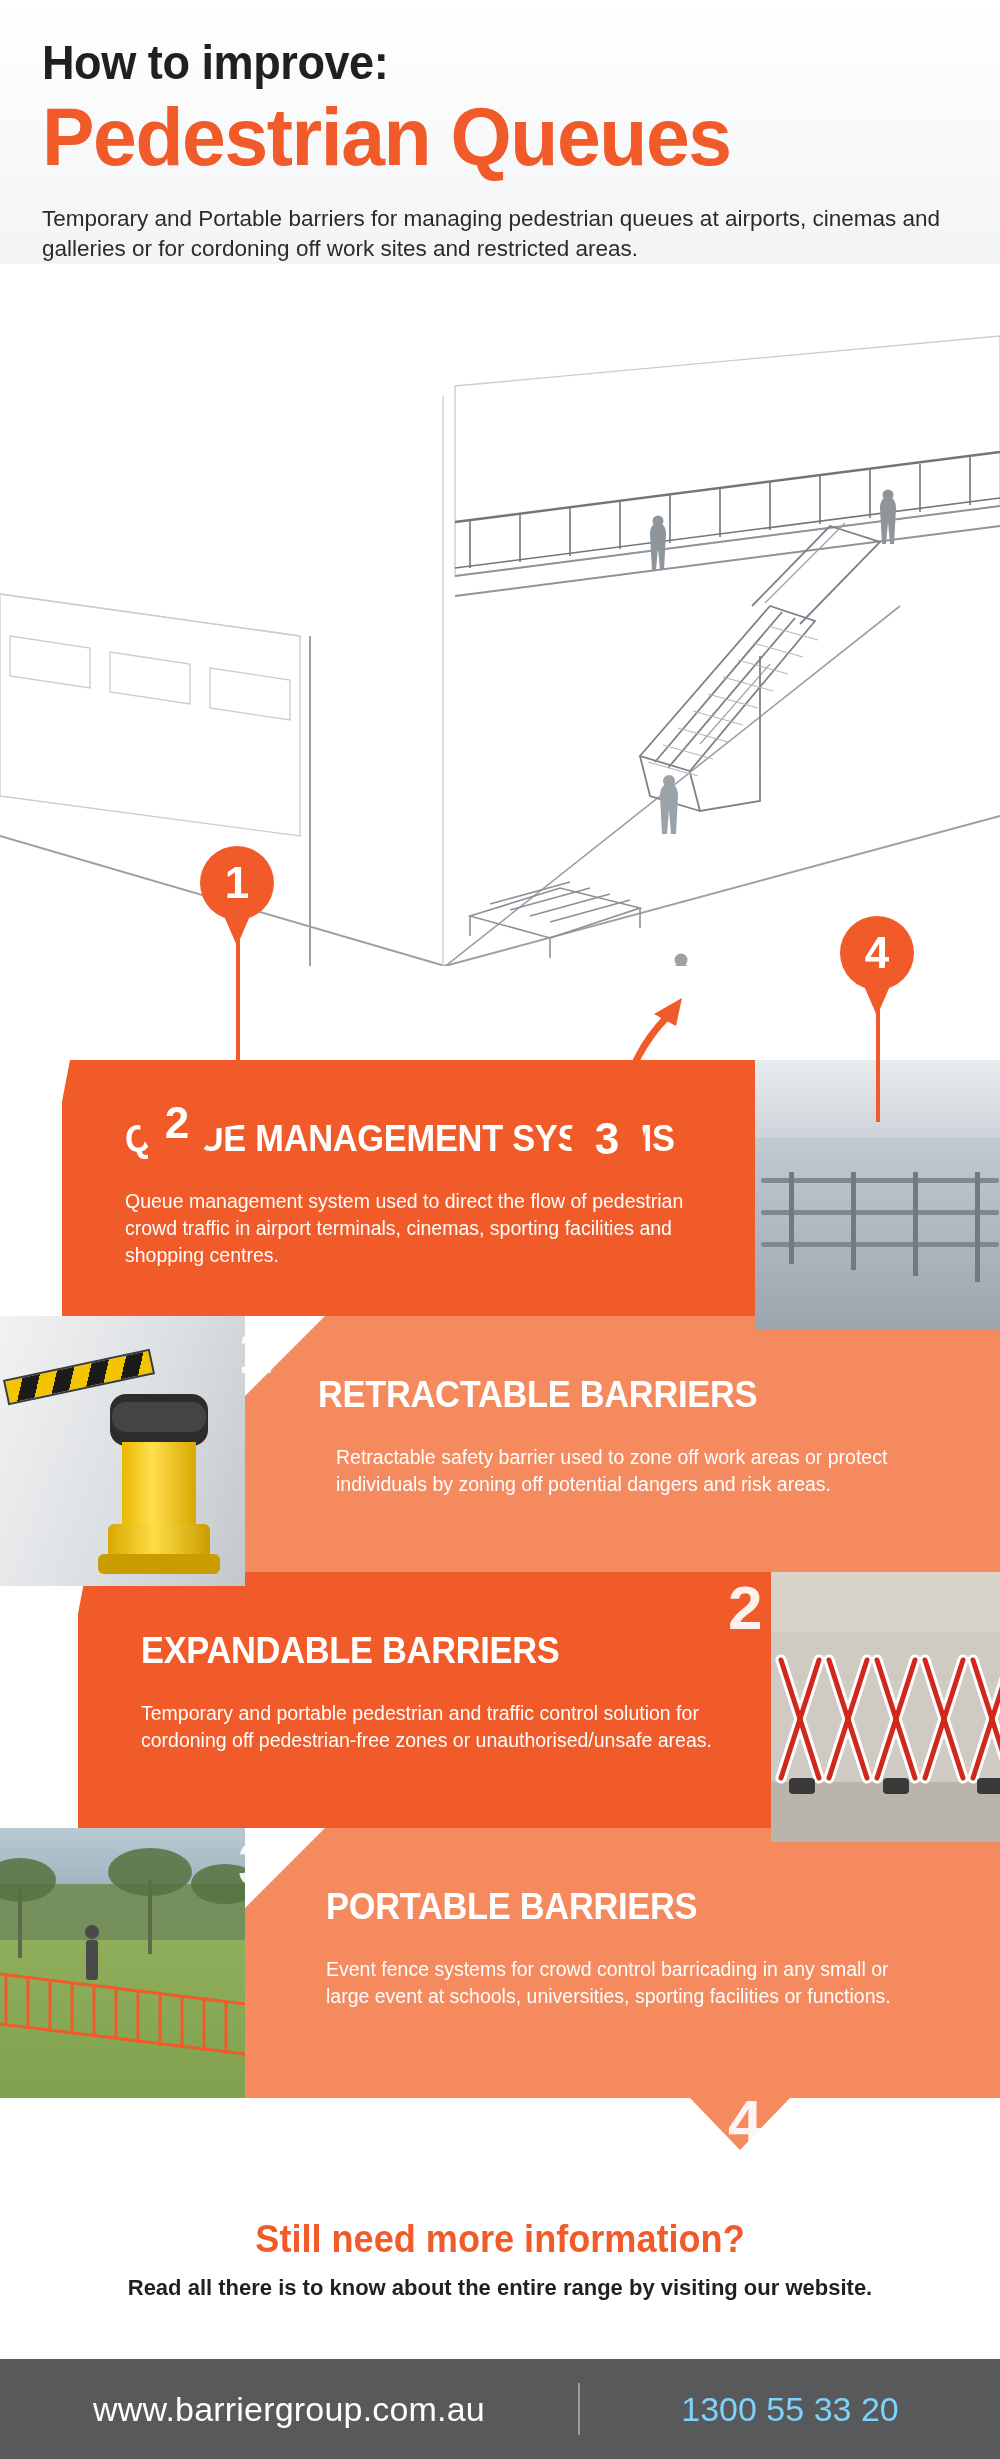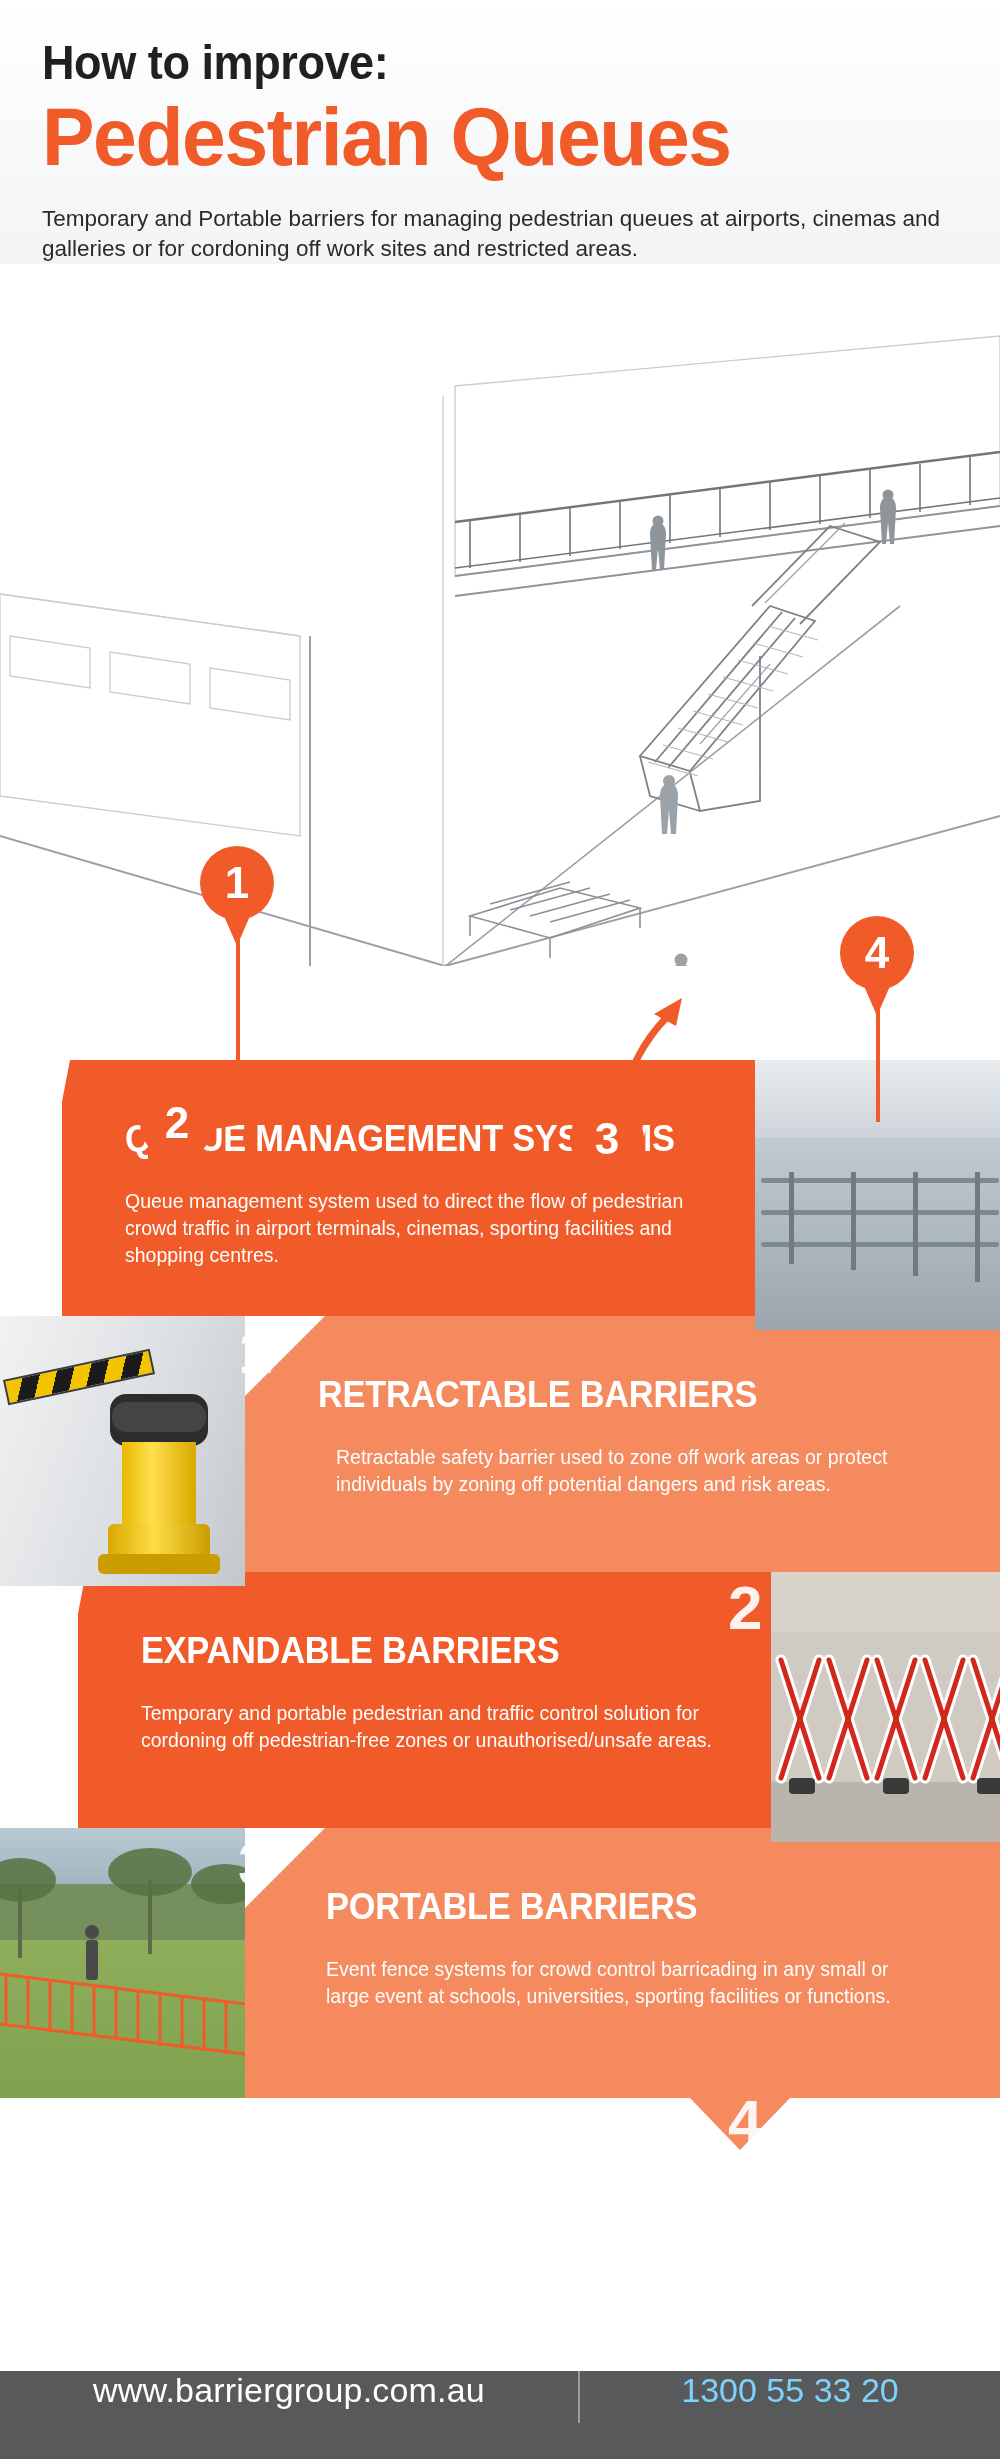--- a/index.html
+++ b/index.html
@@ -179,23 +179,24 @@
   .cta-sub {
     margin-top: 14px;
     font-size: 22px;
     font-weight: bold;
     color: #231f20;
   }
   .footer-bar {
     position: absolute;
     left: 0; bottom: 0;
     width: 1000px;
-    height: 88px;
+    height: 100px;
     background: #58595b;
     display: flex;
+    align-items: center;
   }
   .footer-url {
     flex: 1;
     text-align: center;
     color: #ffffff;
     font-size: 34px;
     letter-spacing: 0.2px;
   }
   .footer-div {
     width: 2px;
@@ -571,20 +572,24 @@
 
     <div class="sec-inner">
       <div class="sec-title" style="left:318px; top:58px;">PORTABLE BARRIERS</div>
       <div class="sec-body" style="left:318px; top:128px; width:600px;">Event fence systems for crowd control barricading in any small or large event at schools, universities, sporting facilities or functions.</div>
     </div>
   </div>
 
   <div style="position:absolute; left:0; top:2098px; width:1000px; height:52px; background:#f58a5f; clip-path: polygon(0 0, 1000px 0, 1000px 0, 790px 0, 740px 52px, 690px 0, 0 0);"></div>
   <div class="sec-num" style="position:absolute; left:728px; top:2086px;">4</div>
 
+  <div class="cta" style="top:2218px;">
+    <div class="cta-title">Still need more information?</div>
+    <div class="cta-sub">Read all there is to know about the entire range by visiting our website.</div>
+  </div>
 
   <div class="footer-bar">
     <div class="footer-url">www.barriergroup.com.au</div>
     <div class="footer-div"></div>
     <div class="footer-phone">1300 55 33 20</div>
   </div>
 
 </div>
 
 </body></html>

